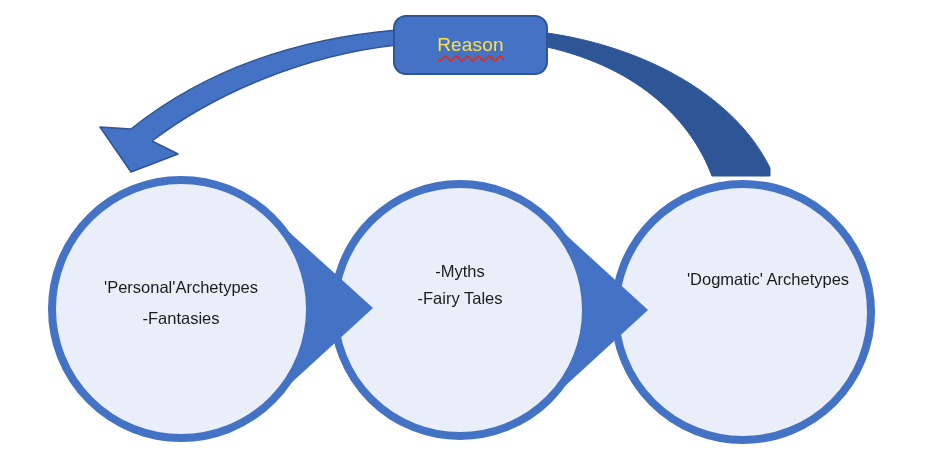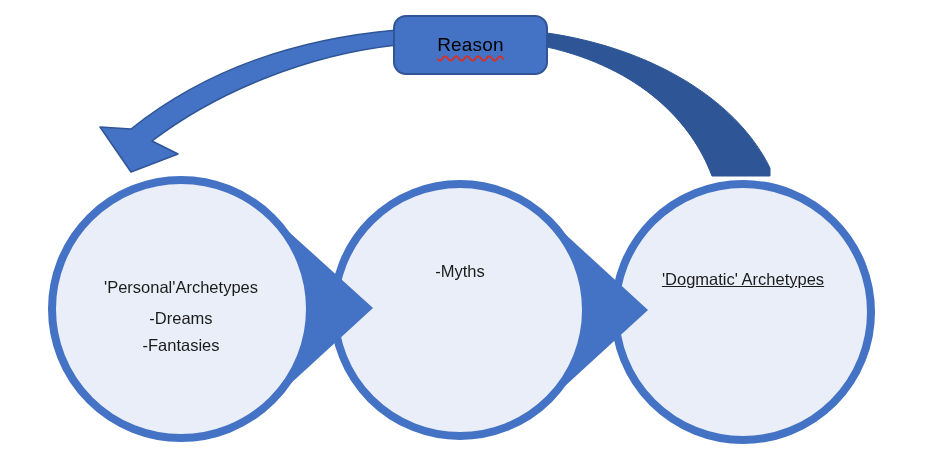--- a/index.html
+++ b/index.html
@@ -16,42 +16,42 @@
     position:absolute;
     left:393px; top:15px;
     width:155px; height:60px;
     background:#4472c4;
     border:2.5px solid #2f5597;
     border-radius:13px;
     box-sizing:border-box;
     display:flex; align-items:center; justify-content:center;
   }
   .reason-label {
-    color:#000000;
+    color:#fde047;
     font-size:19px;
     letter-spacing:0.2px;
     text-decoration-line:underline;
     text-decoration-style:wavy;
     text-decoration-color:#d93025;
     text-decoration-thickness:1.5px;
     text-underline-offset:4px;
   }
 
   .node-text {
     position:absolute;
     text-align:center;
     color:#1c1c1c;
     font-size:16.5px;
   }
   .node-title { line-height:22px; margin-bottom:7px; }
   .node-item  { line-height:27px; }
 
   .text-personal { left:61px;  top:276px; width:240px; }
   .text-modified { left:365px; top:258px; width:190px; }
-  .text-dogmatic { left:623px; top:268px; width:240px;text-decoration:underline; }
+  .text-dogmatic { left:648px; top:268px; width:240px; }
 </style>
 </head>
 <body>
 
 <div class="stage">
 
   <svg class="shapes" viewBox="0 0 945 468" xmlns="http://www.w3.org/2000/svg">
 
     <path d="M 397,30
              C 305,38 210,66 131,129
@@ -79,25 +79,25 @@
 
     <circle cx="181" cy="309" r="129" fill="#e9eef8" stroke="#4472c4" stroke-width="8"></circle>
   </svg>
 
   <div class="reason-node">
     <span class="reason-label">Reason</span>
   </div>
 
   <div class="node-text text-personal">
     <div class="node-title">'Personal'Archetypes</div>
-    <div class="node-item">-Dreams</div>
     <div class="node-item">-Fantasies</div>
   </div>
 
   <div class="node-text text-modified">
     <div class="node-item">-Myths</div>
+    <div class="node-item">-Fairy Tales</div>
   </div>
 
   <div class="node-text text-dogmatic">
     <div class="node-title">'Dogmatic' Archetypes</div>
   </div>
 
 </div>
 
 </body></html>

